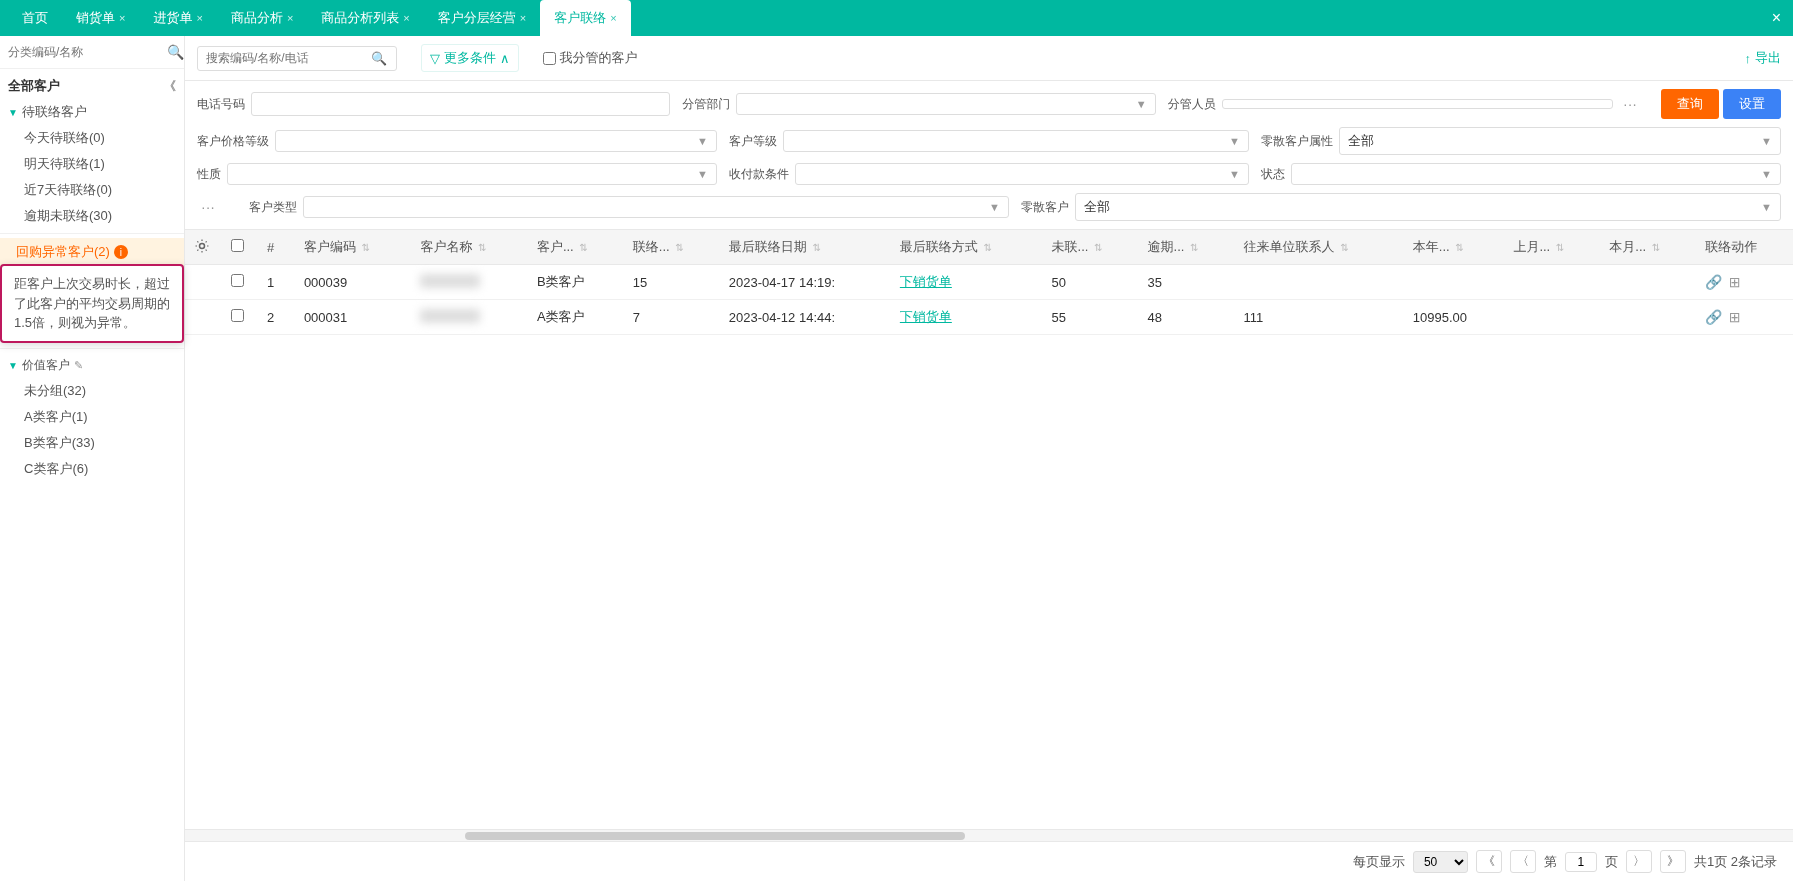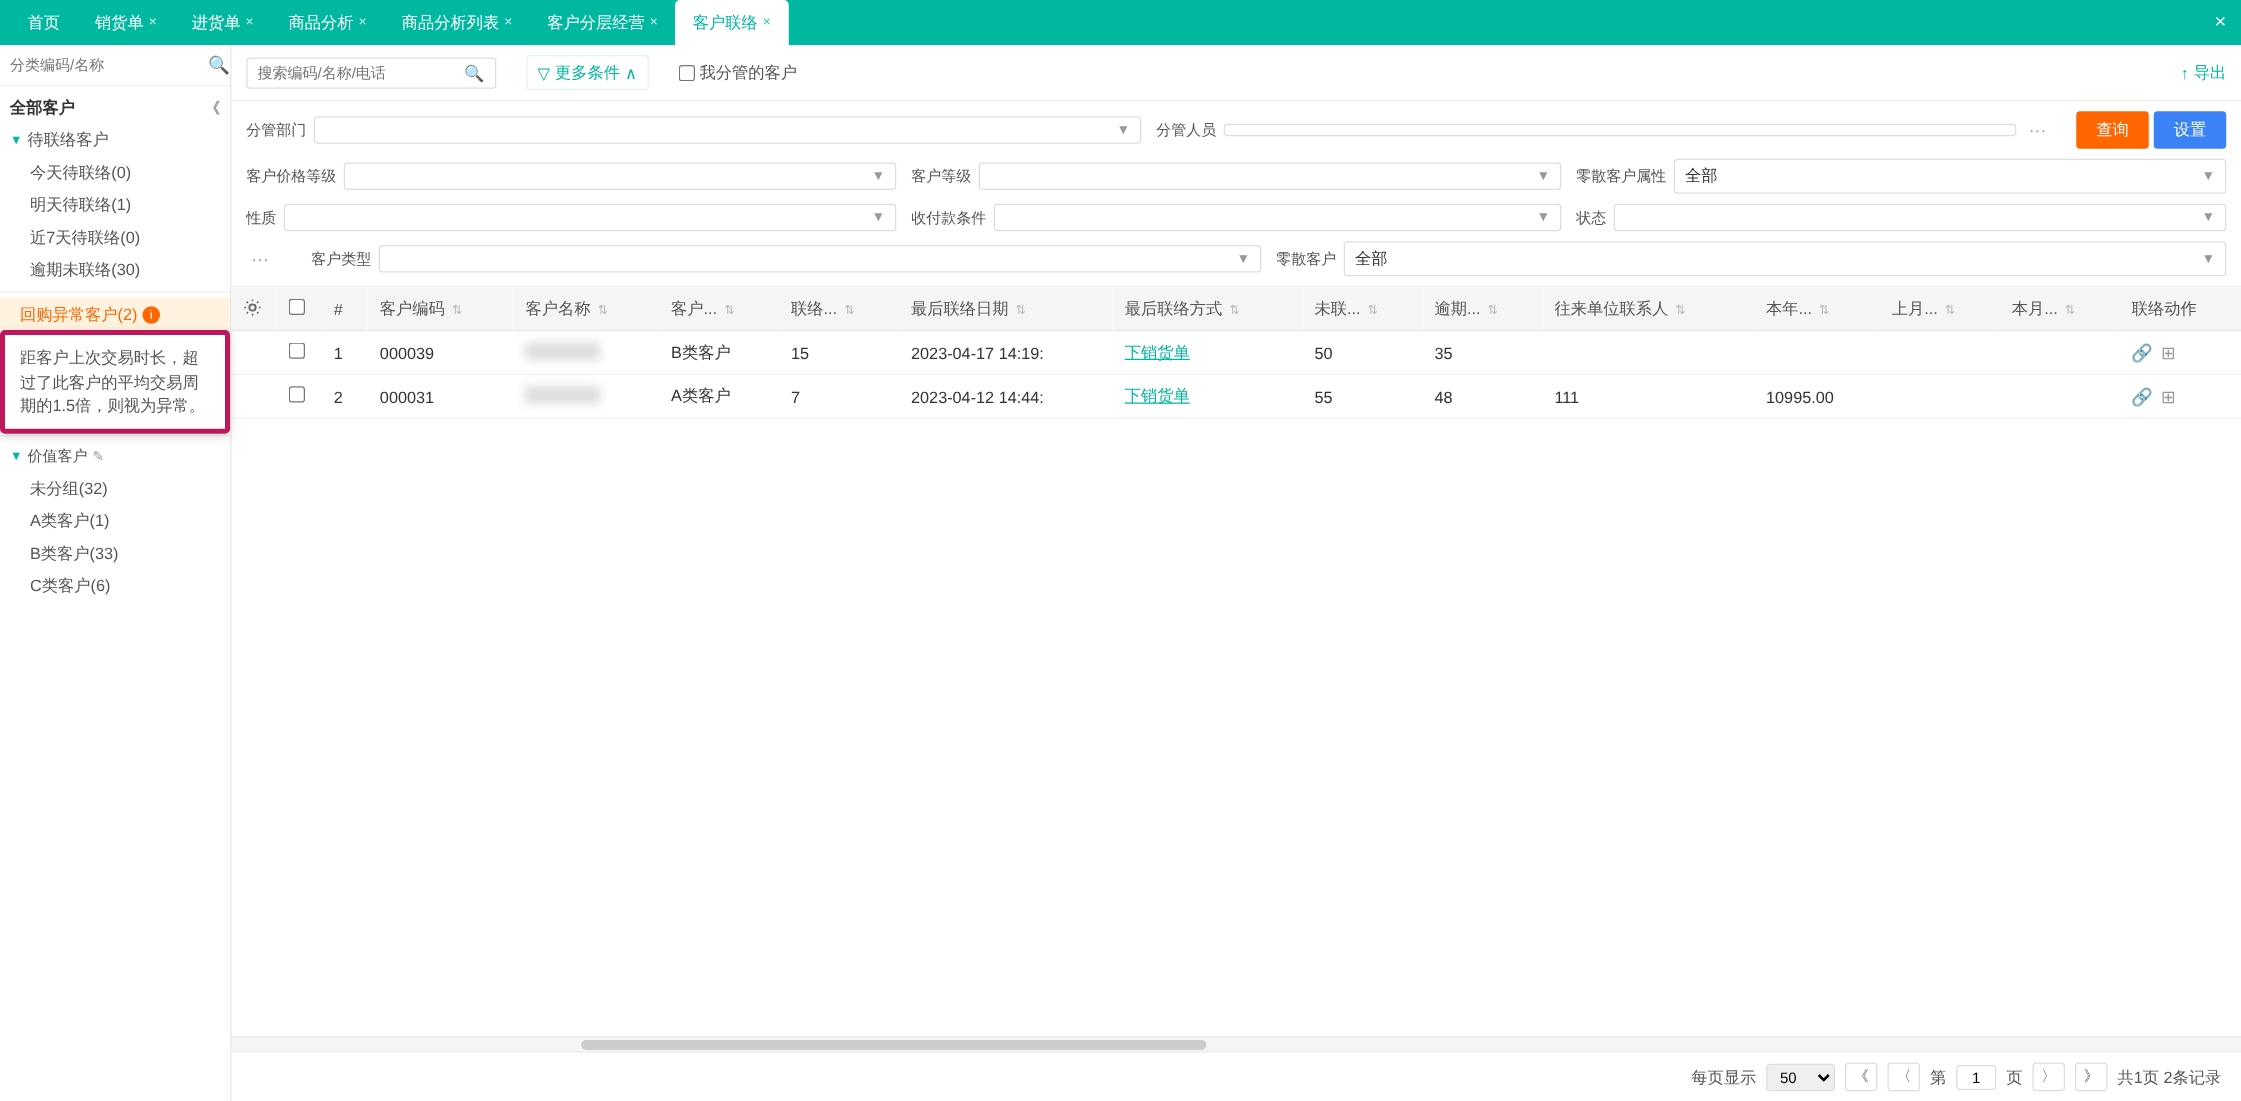--- a/index.html
+++ b/index.html
@@ -96,21 +96,21 @@
       display: flex; align-items: center; padding: 4px 8px; gap: 4px;
     }
     .sidebar-value-title { font-size: 12px; color: #555; font-weight: 500; cursor: pointer; }
     .edit-icon { font-size: 11px; color: #999; cursor: pointer; }
 
     
     .tooltip-box {
       position: absolute;
       left: 0; top: 228px;
       background: white;
-      border: 4px solid #be185d;
+      border: 2px solid #be185d;
       border-radius: 4px;
       padding: 8px 12px;
       font-size: 12px;
       color: #555;
       box-shadow: 0 2px 8px rgba(0,0,0,0.15);
       z-index: 100;
       max-width: 330px;
       line-height: 1.5;
     }
 
@@ -373,20 +373,24 @@
       </label>
       <div class="export-btn" style="margin-left:auto;">
         <span>↑</span>
         <span>导出</span>
       </div>
     </div>
 
     <div class="filter-area">
 
       <div class="filter-row">
+        <div class="filter-item">
+          <span class="filter-label">电话号码</span>
+          <input class="filter-input-field" type="text" style="flex: 1 1 0%; min-width: 180px;">
+        </div>
         <div class="filter-item">
           <span class="filter-label">分管部门</span>
           <div class="filter-select" style="flex:1; min-width:160px;">
             <span></span>
             <span class="chevron">▼</span>
           </div>
         </div>
         <div class="filter-item" style="flex:1;">
           <span class="filter-label">分管人员</span>
           <div class="filter-select" style="flex:1; min-width:140px;">

